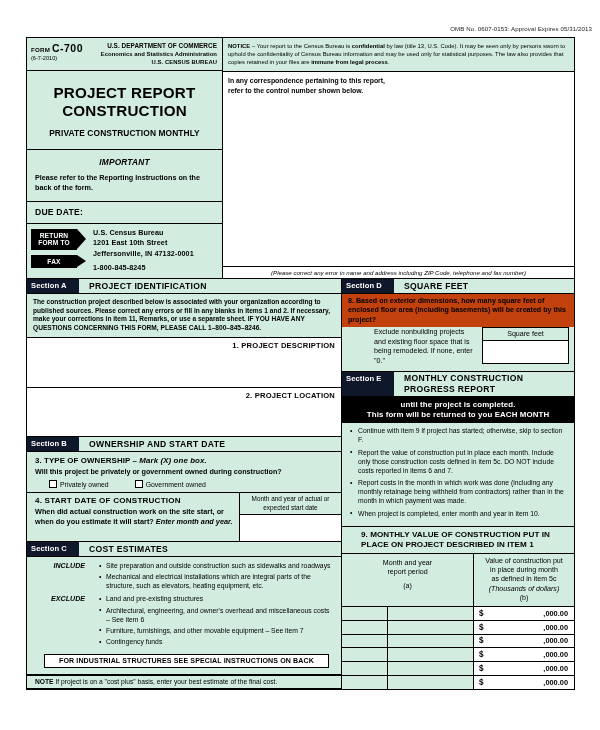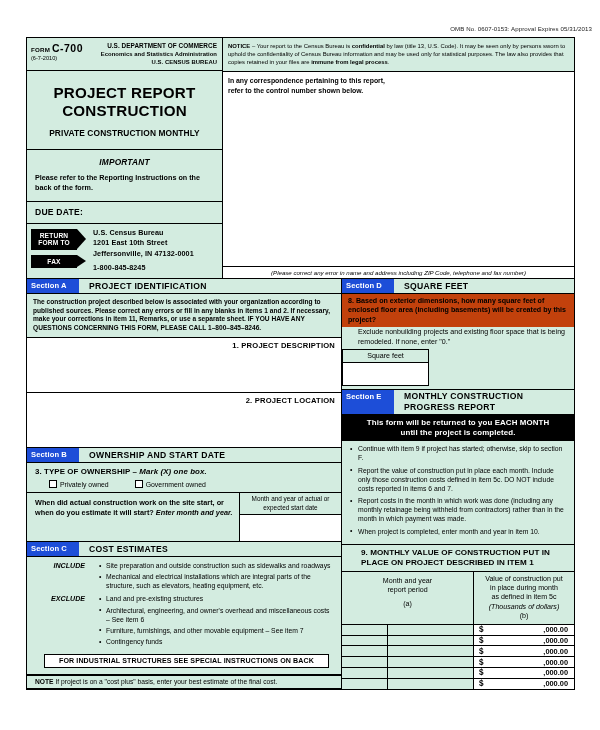--- a/index.html
+++ b/index.html
@@ -197,21 +197,21 @@
   .col-l { width: 315px; border-right: 1.3px solid #000; display: flex; flex-direction: column; }
   .col-r { flex: 1; display: flex; flex-direction: column; }
 
   .sechead {
     display: flex;
     align-items: stretch;
     border-bottom: 1px solid #000;
     background: #d3ece0;
   }
   .sechead .tag {
-    background: #1d4ed8;
+    background: #0f172a;
     color: #fff;
     font-size: 7.6px;
     font-weight: bold;
     padding: 2px 5px 2px 4px;
     letter-spacing: .1px;
     min-width: 52px;
   }
   .sechead .nm {
     font-size: 8.6px;
     font-weight: bold;
@@ -334,22 +334,21 @@
     padding: 3px 5px 2px 6px;
     font-size: 7.1px;
     font-weight: bold;
     line-height: 1.33;
     border-bottom: 0;
   }
   .d-lower {
     display: flex;
     background: #d3ece0;
     border-bottom: 1.2px solid #000;
-    padding: 0 0 3px 0;
-    flex-direction: column;
+    padding: 0 0 3px 16px;
   }
   .d-lower .ex {
     flex: 1;
     font-size: 7.1px;
     line-height: 1.35;
     padding: 1px 4px 2px 16px;
   }
   .d-lower .sqf { width: 92px; padding-right: 5px; }
   .d-lower .sqf .cap {
     border: 1px solid #000;
@@ -523,34 +522,36 @@
           <div class="lbl">2.  PROJECT LOCATION</div>
         </div>
 
         <div class="sechead">
           <div class="tag">Section B</div>
           <div class="nm">OWNERSHIP AND START DATE</div>
         </div>
 
         <div class="b-item">
           <div class="l1"><span>3.  TYPE OF OWNERSHIP – </span><i>Mark (X) one box.</i></div>
+          <div class="l2">Will this project be privately or government owned during construction?</div>
           <div class="checkrow">
             <div class="cbx">
               <span class="sq"></span>
               <span>Privately owned</span>
             </div>
             <div class="cbx">
               <span class="sq"></span>
               <span>Government owned</span>
             </div>
           </div>
         </div>
 
         <div class="item4">
           <div class="lt">
+            <div class="h">4.  START DATE OF CONSTRUCTION</div>
             <div class="d"><span>When did actual construction work on the site start, or when do you estimate it will start? </span><i>Enter month and year.</i></div>
           </div>
           <div class="rt">
             <div class="cap">Month and year of actual or expected start date</div>
             <div class="fill"></div>
           </div>
         </div>
 
         <div class="sechead">
           <div class="tag">Section C</div>
@@ -621,22 +622,22 @@
 
         <div class="sechead two">
           <div class="tag">Section E</div>
           <div class="nm">
             <div>MONTHLY CONSTRUCTION</div>
             <div>PROGRESS REPORT</div>
           </div>
         </div>
 
         <div class="e-banner">
+          <div>until the project is completed.</div>
           <div>This form will be returned to you EACH MONTH</div>
-          <div>until the project is completed.</div>
         </div>
 
         <div class="e-bullets">
           <ul>
             <li>Continue with item 9 if project has started; otherwise, skip to section F.</li>
             <li>Report the value of construction put in place each month. Include only those construction costs defined in item 5c. DO NOT include costs reported in items 6 and 7.</li>
             <li>Report costs in the month in which work was done (including any monthly retainage being withheld from contractors) rather than in the month in which payment was made.</li>
             <li>When project is completed, enter month and year in item 10.</li>
           </ul>
         </div>

